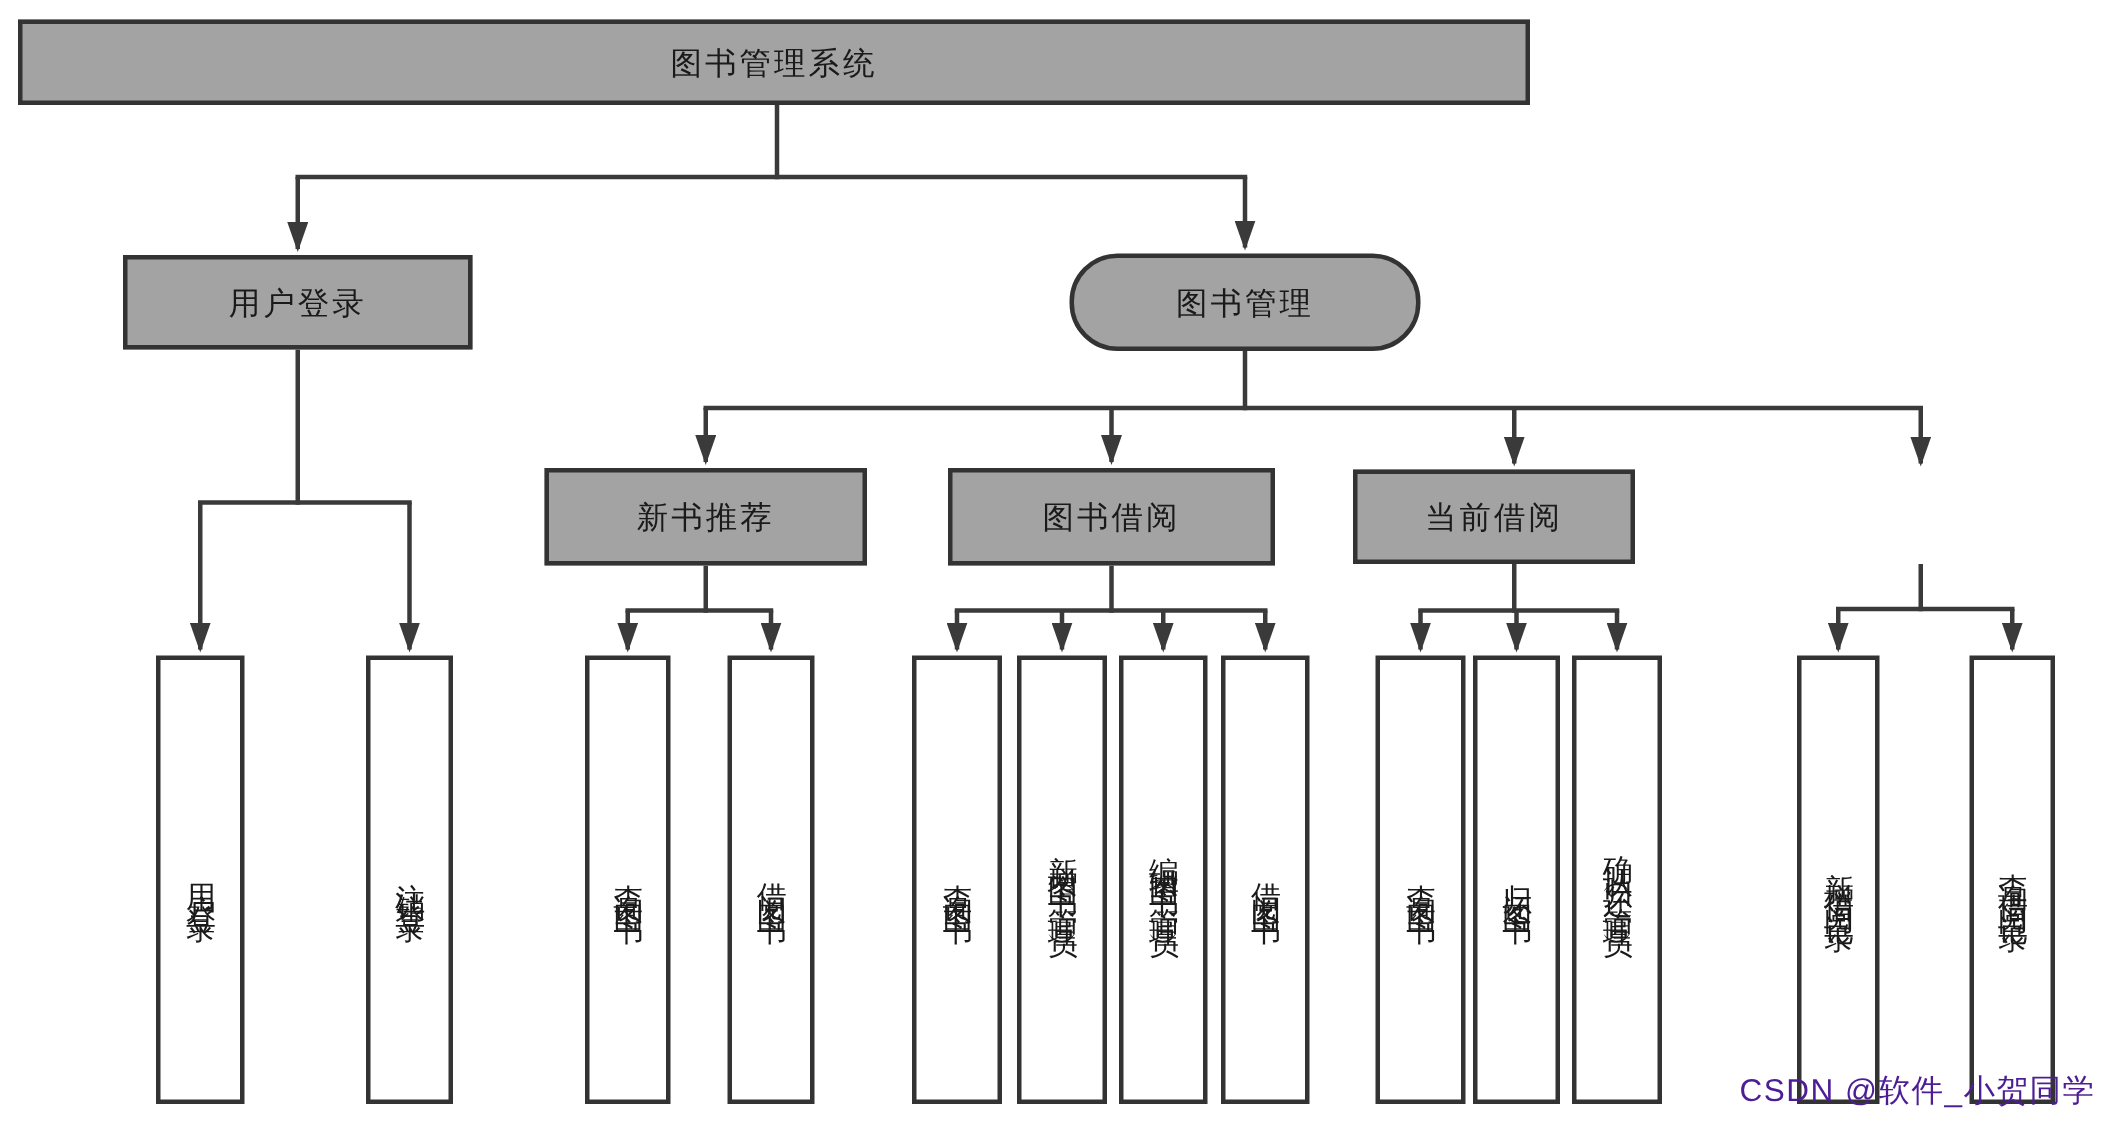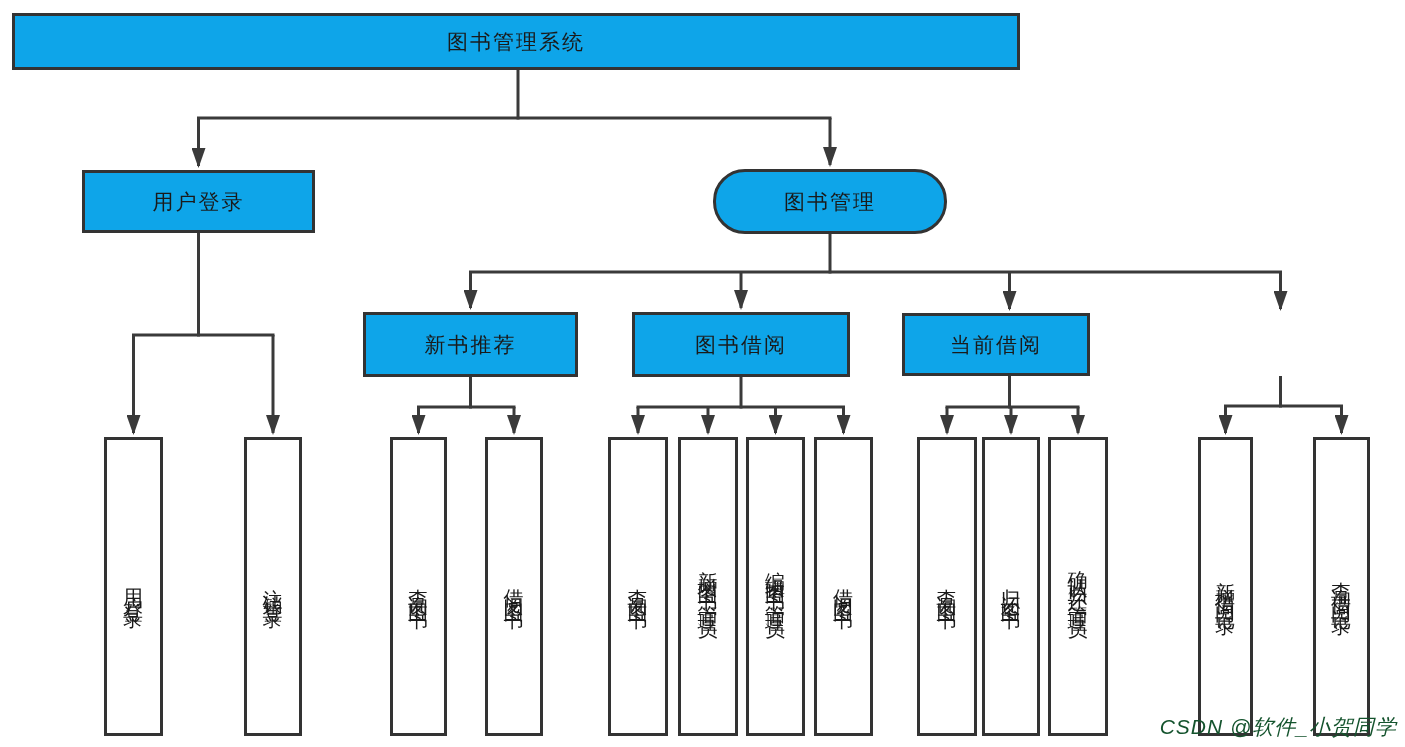--- a/index.html
+++ b/index.html
@@ -13,21 +13,21 @@
   }
   #wires {
     position: absolute;
     left: 0; top: 0;
     width: 1405px; height: 747px;
     z-index: 1;
   }
   .box {
     position: absolute;
     box-sizing: border-box;
-    background: #0ea5e9;
+    background: #a3a3a3;
     border: 3px solid #333333;
     display: flex;
     align-items: center;
     justify-content: center;
     z-index: 2;
     color: #1a1a1a;
     font-size: 21px;
     letter-spacing: 2px;
     white-space: nowrap;
   }
@@ -50,24 +50,23 @@
     letter-spacing: 7px;
     line-height: 1;
     max-height: 286px;
   }
   #watermark {
     position: absolute;
     right: 8px;
     bottom: 6px;
     z-index: 3;
     font-size: 21px;
-    color: #14532d;
+    color: #4c1d95;
     letter-spacing: 1px;
     pointer-events: none;
-    font-style: italic;
   }
 </style>
 </head>
 <body>
 
 <div id="canvas">
 
   <svg id="wires" viewBox="0 0 1405 747" xmlns="http://www.w3.org/2000/svg">
     <defs>
       <marker id="arw" viewBox="0 0 20 14" refX="18" refY="7" markerWidth="20" markerHeight="14" markerUnits="userSpaceOnUse" orient="auto">

